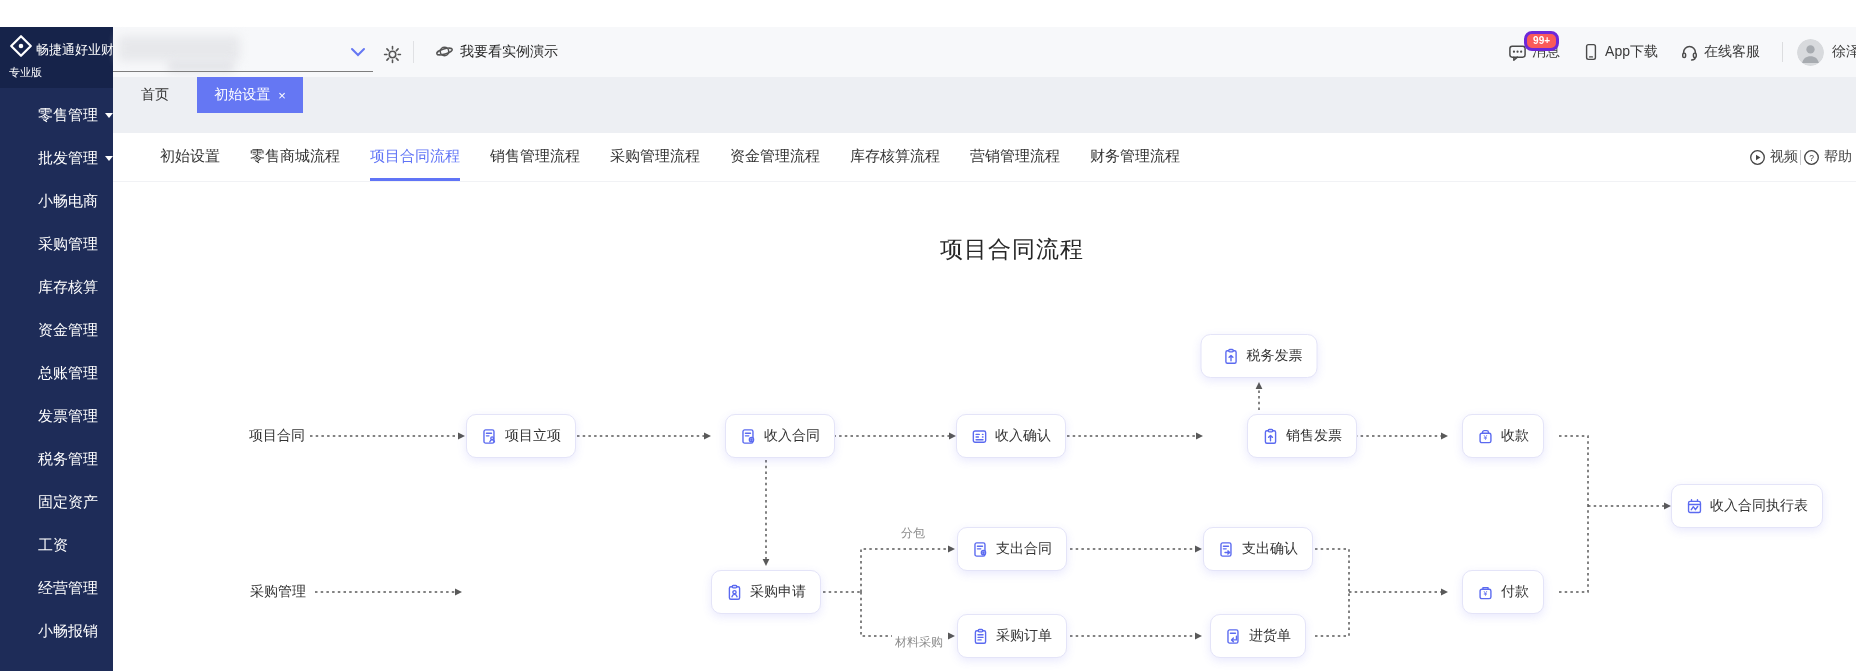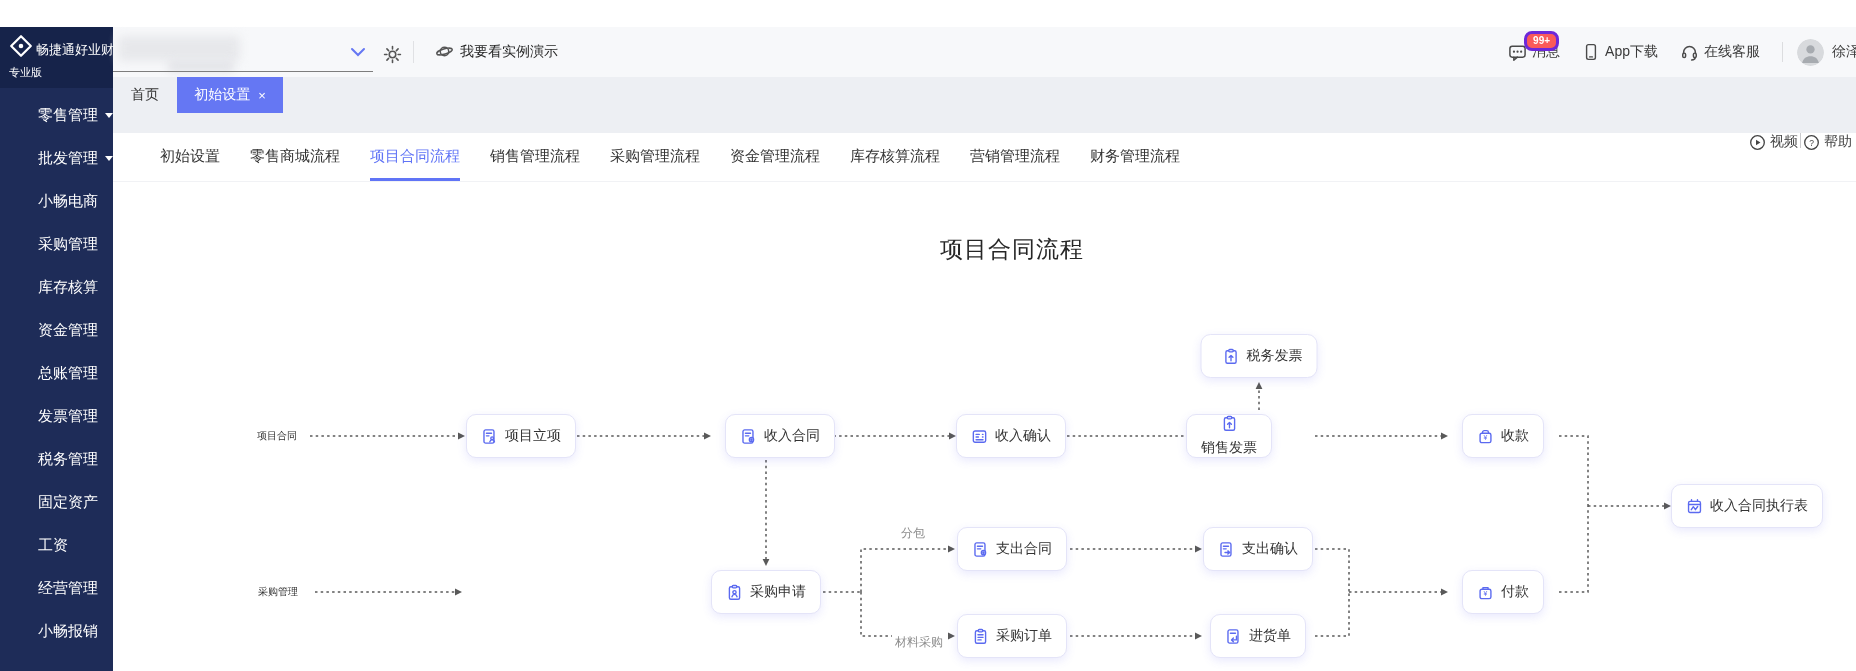--- a/index.html
+++ b/index.html
@@ -24,42 +24,42 @@
   .tb-demo{position:absolute;left:322px;top:15px;display:flex;align-items:center;gap:6px;font-size:14px;color:#262626;cursor:pointer;}
   .tb-right{position:absolute;right:0;top:0;height:50px;display:flex;align-items:center;font-size:14px;color:#3a3a3a;}
   .tb-item{display:flex;align-items:center;gap:5px;cursor:pointer;position:relative;margin-right:22px;white-space:nowrap;}
   .badge{position:absolute;top:-12px;left:16px;background:#fa5a5a;color:#fff;font-size:10px;line-height:14px;padding:0 6px;border-radius:8px;border:3px solid #6d28d9;font-weight:bold;}
   .tb-div2{width:1px;height:20px;background:#dcdddf;margin-right:14px;}
   .avatar{width:27px;height:27px;border-radius:50%;overflow:hidden;margin-right:8px;cursor:pointer;flex:none;}
   .tb-user{width:24px;overflow:hidden;white-space:nowrap;cursor:pointer;}
   
   .wtabs{position:absolute;left:113px;top:77px;right:0;height:36px;background:#edeff3;display:flex;}
   .wtab{height:36px;display:flex;align-items:center;justify-content:center;font-size:14px;color:#333;cursor:pointer;}
-  .wtab.home{width:64px;}
+  .wtab.home{width:84px;}
   .wtab.active{width:106px;background:#6577f3;color:#fff;gap:8px;}
   .wtab .close{font-size:13px;cursor:pointer;}
   .gapstrip{position:absolute;left:113px;top:113px;right:0;height:20px;background:#edeff3;}
   .panel{position:absolute;left:113px;top:133px;right:0;bottom:0;background:#fff;}
   
   .ptabs{position:absolute;left:113px;top:133px;right:0;height:49px;display:flex;align-items:stretch;
          padding-left:47px;gap:30px;border-bottom:1px solid #f1f2f5;background:#fff;box-sizing:border-box;}
   .ptab{display:flex;align-items:center;font-size:15px;color:#333;border-bottom:3px solid transparent;padding-top:2px;cursor:pointer;white-space:nowrap;}
   .ptab.active{color:#6074f6;border-bottom-color:#6074f6;}
-  .ptools{margin-left:auto;display:flex;align-items:flex-start;padding-right:4px;font-size:14px;color:#444;}
+  .ptools{margin-left:auto;display:flex;align-items:center;padding-right:4px;font-size:14px;color:#444;}
   .ptool{display:flex;align-items:center;gap:4px;cursor:pointer;white-space:nowrap;}
   .ptool-div{width:1px;height:15px;background:#c9cacd;margin:0 2px;}
   
   .flow{position:absolute;left:113px;top:182px;width:1743px;height:489px;}
   .flow svg.edges{position:absolute;left:0;top:0;}
   .flow-title{position:absolute;left:899px;top:67px;transform:translate(-50%,-50%);font-size:23px;color:#262626;font-weight:500;letter-spacing:1px;white-space:nowrap;}
   .flow-node{position:absolute;transform:translate(-50%,-50%);height:44px;display:flex;align-items:center;gap:7px;
              padding:0 14px;background:#fff;border:1px solid #e4e4f8;border-radius:10px;
              box-shadow:0 3px 10px rgba(99,102,241,.14);font-size:14px;color:#333;white-space:nowrap;cursor:pointer;box-sizing:border-box;}
   .flow-node .nicon{display:flex;align-items:center;}
-  .row-label{position:absolute;transform:translate(-50%,-50%);font-size:10px;font-weight:500;color:#333;white-space:nowrap;text-align:center;}
+  .row-label{position:absolute;transform:translate(-50%,-50%);font-size:14px;font-weight:500;color:#333;white-space:nowrap;text-align:center;}
   .edge-label{position:absolute;transform:translate(-50%,-50%);font-size:12px;color:#8c8c8c;background:#fff;padding:0 3px;white-space:nowrap;}
   .icon{display:inline-flex;align-items:center;}
 </style>
 </head>
 <body>
 
 <div class="page">
 
   <div class="logo-block">
     <span class="logo-mark icon">
@@ -305,21 +305,21 @@
       <div class="flow-node" style="left: 1146px; top: 174px; padding-left: 21px;">
         <span class="nicon">
           <svg width="17" height="17" viewBox="0 0 16 16" fill="none" stroke="#5b6af0" stroke-width="1.3" stroke-linecap="round" stroke-linejoin="round">
             <rect x="3.2" y="2.6" width="9.6" height="11.8" rx="1.4"></rect>
             <rect x="5.9" y="1.4" width="4.2" height="2.2" rx="0.9" fill="#fff"></rect>
             <path d="M8 12V7.2M6.2 8.8L8 7l1.8 1.8"></path>
           </svg>
         </span>
         <span>税务发票</span>
       </div>
-      <div class="flow-node" style="left: 1116px; top: 254px; flex-direction: column;">
+      <div class="flow-node" style="left: 1189px; top: 254px;">
         <span class="nicon">
           <svg width="17" height="17" viewBox="0 0 16 16" fill="none" stroke="#5b6af0" stroke-width="1.3" stroke-linecap="round" stroke-linejoin="round">
             <rect x="3.2" y="2.6" width="9.6" height="11.8" rx="1.4"></rect>
             <rect x="5.9" y="1.4" width="4.2" height="2.2" rx="0.9" fill="#fff"></rect>
             <path d="M8 12V7.2M6.2 8.8L8 7l1.8 1.8"></path>
           </svg>
         </span>
         <span>销售发票</span>
       </div>
       <div class="flow-node" style="left: 1390px; top: 254px;">

